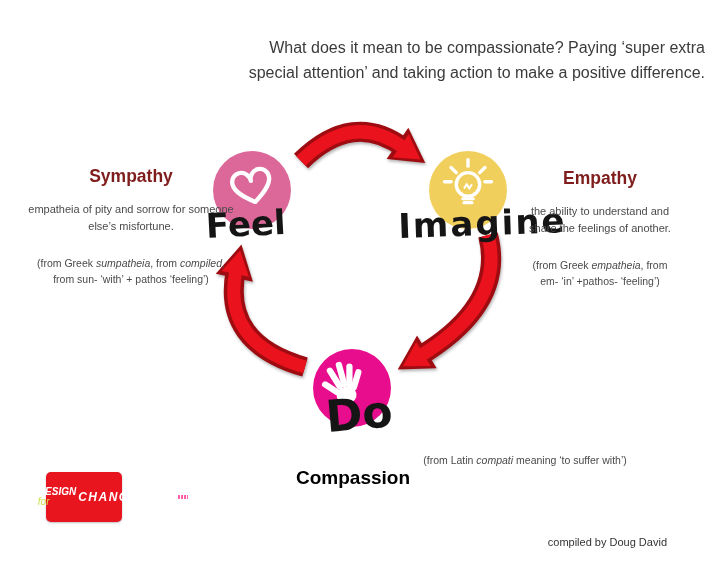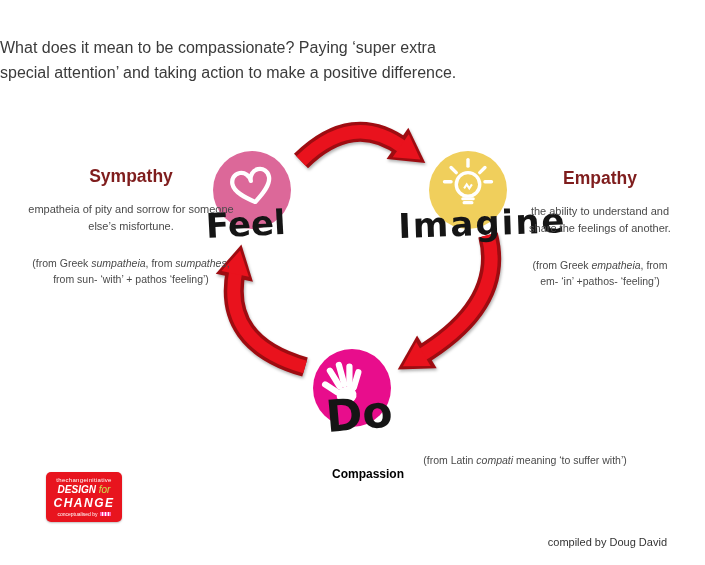--- a/index.html
+++ b/index.html
@@ -2,21 +2,21 @@
 <html style="--feel: #dc6899; --imagine: #f0cf5c; --do: #e80d8c; --arrow: #e9121d; --arrow_edge: #9e0c11; --logo_red: #e8141e;"><head>
 <meta charset="utf-8">
 <style>
   html,body { margin:0; padding:0; background:#ffffff; }
   .canvas {
     position:relative; width:705px; height:565px; background:#ffffff;
     font-family:"Liberation Sans", sans-serif; overflow:hidden;
   }
   .title {
     position:absolute; top:36px; left:0; width:100%;
-    text-align:left; font-size:16px; color:#3b3b3b; line-height:1.55;
+    text-align:right; font-size:16px; color:#3b3b3b; line-height:1.55;
   }
   .arrows-svg { position:absolute; left:0; top:0; }
   .arrow-g { filter: drop-shadow(1px 2px 1.5px rgba(0,0,0,0.30)); }
   .arrow-edge { stroke: var(--arrow_edge, #9e0c11); fill:none; }
   .arrow-main { stroke: var(--arrow, #e9121d); fill:none; }
   .head-edge  { fill: var(--arrow_edge, #9e0c11); }
   .head-main  { fill: var(--arrow, #e9121d); }
 
   .circle {
     position:absolute; width:78px; height:78px; border-radius:50%;
@@ -38,32 +38,32 @@
 
   .text-block { position:absolute; text-align:center; color:#4a4a4a; }
   .block-heading { font-size:17.5px; font-weight:bold; color:#7f1d1d; margin:0 0 14px 0; }
   .def  { font-size:11px; line-height:1.5; }
   .etym { font-size:10.5px; line-height:1.5; margin-top:22px; }
   .etym i { font-style:italic; }
 
   .sympathy { left:16px;  top:166px; width:230px; }
   .empathy  { left:497px; top:168px; width:206px; }
   .compassion-heading {
-    position:absolute; left:306px; top:467px; width:124px; text-align:center;
-    font-size:12px; font-weight:bold; color:#000;
+    position:absolute; left:296px; top:467px; width:124px; 
+    font-size:19px; font-weight:bold; color:#000;
   }
   .compassion-body { left:405px; top:441px; width:240px; }
   .compassion-body .etym { margin-top:12px;text-align:center; }
 
   .credit { position:absolute; right:38px; top:536px; font-size:11px; color:#333333; }
 
   .logo-box {
     position:absolute; left:46px; top:472px; width:76px; height:50px;
     background:var(--logo_red, #e8141e); border-radius:5px; color:#ffffff;
-    display:flex; flex-direction:column; align-items:center; justify-content:center;
+    display:flex; flex-direction:row; align-items:center; justify-content:center;
     gap:2px; box-shadow:0 1px 2px rgba(0,0,0,0.25);
   }
   .logo-top   { font-size:6px; letter-spacing:0.3px; }
   .logo-main  { font-size:10px; font-weight:bold; font-style:italic; line-height:1; }
   .logo-for   { color:#cde04e; font-weight:normal; }
   .logo-main2 { font-size:12px; font-weight:bold; letter-spacing:1.5px; line-height:1; font-style:italic; }
   .logo-footer{ font-size:5px; display:flex; align-items:center; gap:2px; }
   .logo-mark  { display:inline-block; width:11px; height:4px;
     background:repeating-linear-gradient(90deg,#ff5fa8 0 2px,#ffffff 2px 3px); }
 </style>
@@ -138,21 +138,21 @@
   </div>
   <div class="script-word word-do">Do</div>
 
   <div class="text-block sympathy">
     <div class="block-heading">Sympathy</div>
     <div class="def">
       <div>empatheia of pity and sorrow for someone</div>
       <div>else’s misfortune.</div>
     </div>
     <div class="etym">
-      <div><span>(from Greek </span><i>sumpatheia</i><span>, from </span><i>sumpathes</i><span>,</span></div>
+      <div><span>(from Greek </span><i>sumpatheia</i><span>, from </span><i>compiled</i><span>,</span></div>
       <div>from sun- ‘with’ + pathos ‘feeling’)</div>
     </div>
   </div>
 
   <div class="text-block empathy">
     <div class="block-heading">Empathy</div>
     <div class="def">
       <div>the ability to understand and</div>
       <div>share the feelings of another.</div>
     </div>

